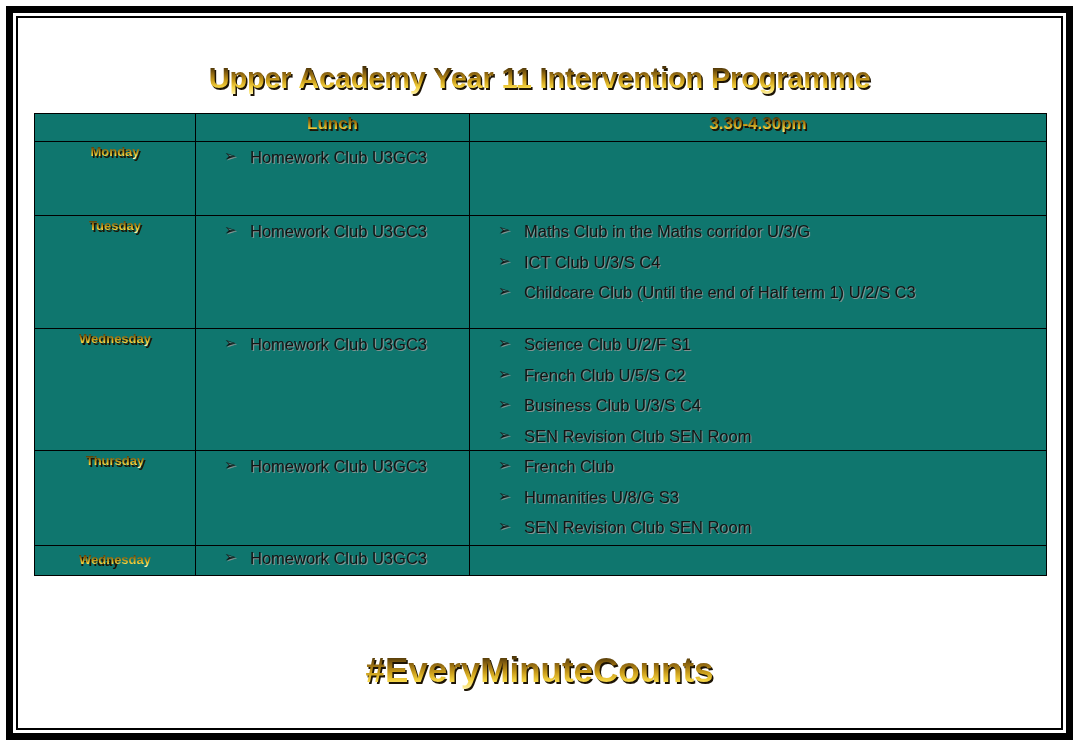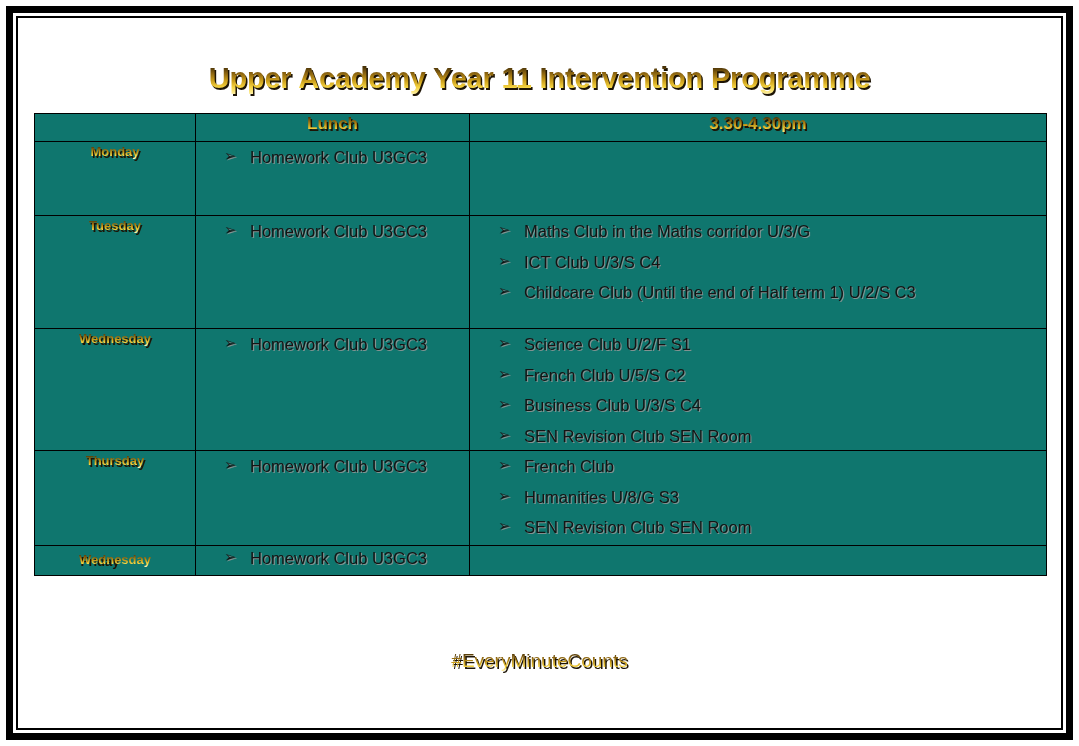--- a/index.html
+++ b/index.html
@@ -179,22 +179,22 @@
 
   
   .footer {
     position: absolute;
     left: 0;
     top: 604px;
     width: 100%;
     text-align: center;
   }
   .footer-text {
-    font-size: 19px;
-    font-weight: normal;
+    font-size: 35px;
+    font-weight: bold;
   }
 </style>
 </head>
 <body>
 
 <div class="slide">
   <div class="slide-inner">
     <div class="canvas">
 
       <div class="title-row">

